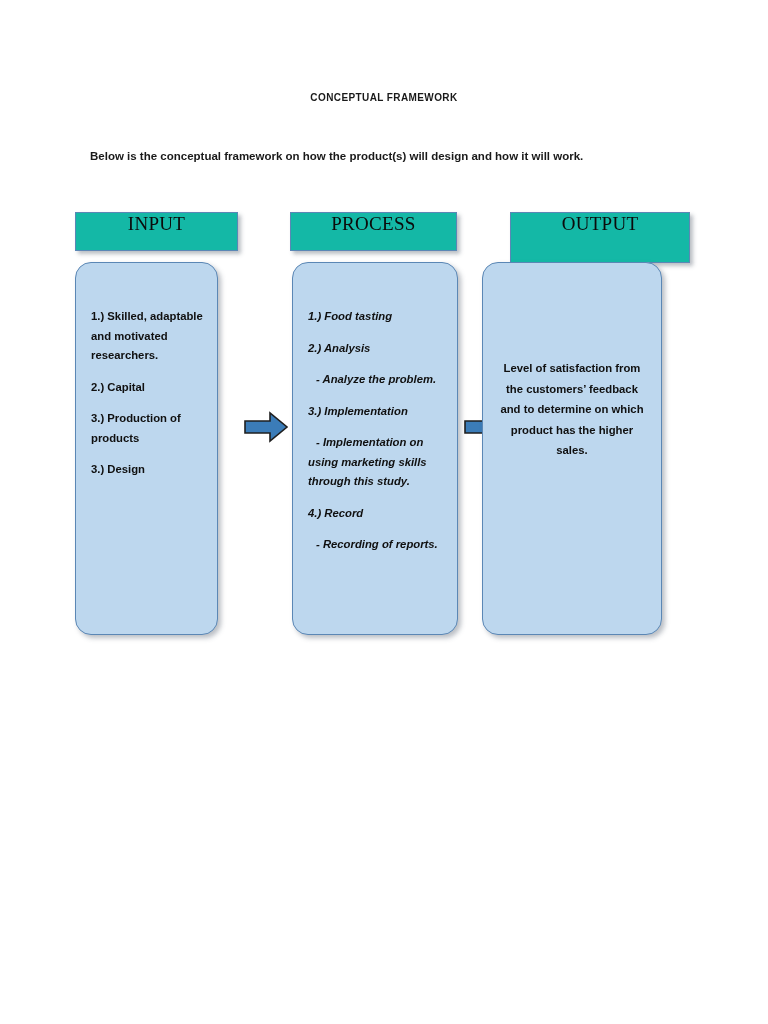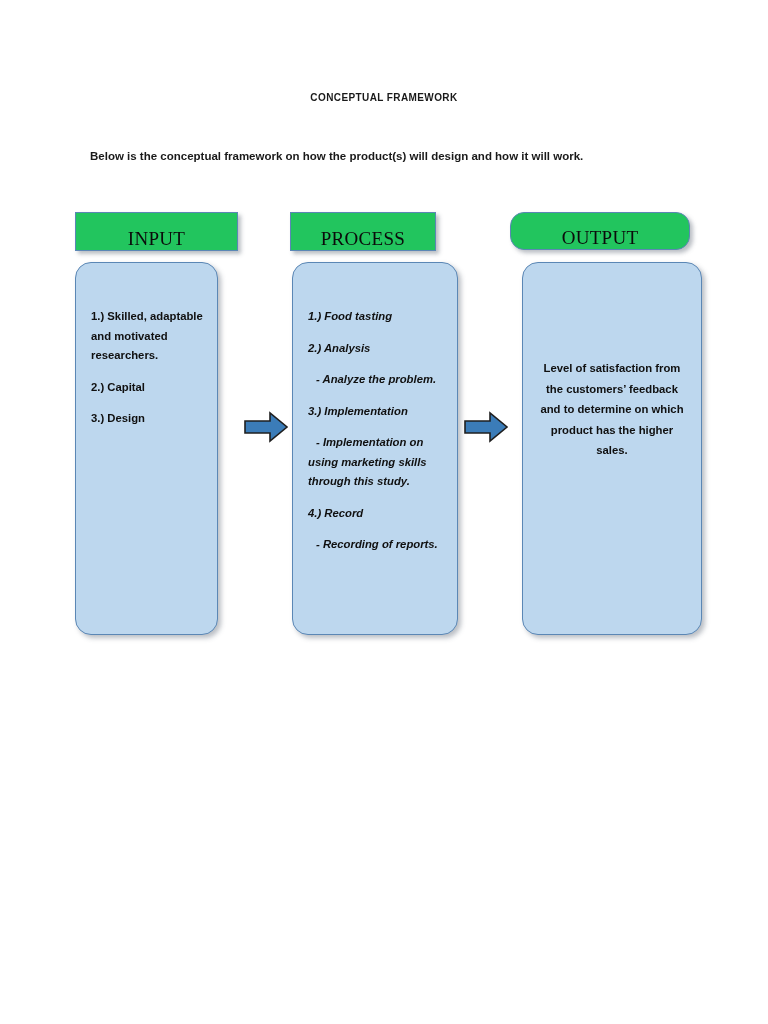--- a/index.html
+++ b/index.html
@@ -48,25 +48,25 @@
     left: 0;
     top: 0;
     width: 768px;
     height: 1024px;
   }
 
   
   .col-head {
     position: absolute;
     box-sizing: border-box;
-    background: #22c55e;
+    background: #14b8a6;
     border: 1.3px solid #5b87b5;
     box-shadow: 3px 3px 4px rgba(90, 100, 115, 0.42);
     display: flex;
-    align-items: flex-end;
+    align-items: flex-start;
     justify-content: center;
   }
   .col-head-label {
     font-family: "Liberation Serif", serif;
     font-size: 19px;
     font-weight: normal;
     color: #0b0b0b;
     letter-spacing: 0.3px;
   }
 
@@ -128,31 +128,32 @@
 <div class="diagram">
 
   <div class="col-head" style="left:75px; top:212px; width:163px; height:39px;">
     <span class="col-head-label">INPUT</span>
   </div>
 
   <div class="col-body" style="left:75px; top:262px; width:143px; height:373px;">
     <div class="body-text">
       <p>1.) Skilled, adaptable and motivated researchers.</p>
       <p>2.) Capital</p>
+      <p>3.) Production of products</p>
       <p>3.) Design</p>
     </div>
   </div>
 
   <div class="arrow" style="left:243px; top:411px;">
     <svg width="46" height="32" viewBox="0 0 46 32">
       <polygon points="2,10 27,10 27,2 44,16 27,30 27,22 2,22" fill="#3B7CB8" stroke="#1F1F1F" stroke-width="1.6" stroke-linejoin="miter"></polygon>
     </svg>
   </div>
 
-  <div class="col-head" style="left:290px; top:212px; width:146px; height:39px;">
+  <div class="col-head" style="left:290px; top:212px; width:167px; height:39px;">
     <span class="col-head-label">PROCESS</span>
   </div>
 
   <div class="col-body" style="left:292px; top:262px; width:166px; height:373px;font-style:italic;">
     <div class="body-text">
       <p>1.) Food tasting</p>
       <p>2.) Analysis</p>
       <p class="sub">- Analyze the problem.</p>
       <p>3.) Implementation</p>
       <p class="sub">- Implementation on using marketing skills through this study.</p>
@@ -160,23 +161,23 @@
       <p class="sub">- Recording of reports.</p>
     </div>
   </div>
 
   <div class="arrow" style="left:463px; top:411px;">
     <svg width="46" height="32" viewBox="0 0 46 32">
       <polygon points="2,10 27,10 27,2 44,16 27,30 27,22 2,22" fill="#3B7CB8" stroke="#1F1F1F" stroke-width="1.6" stroke-linejoin="miter"></polygon>
     </svg>
   </div>
 
-  <div class="col-head" style="left:510px; top:212px; width:180px; height:38px;border-radius:14px;">
+  <div class="col-head" style="left:510px; top:212px; width:180px; height:51px;">
     <span class="col-head-label">OUTPUT</span>
   </div>
 
-  <div class="col-body output" style="left:522px; top:262px; width:180px; height:373px;padding-left:32px;">
+  <div class="col-body output" style="left:482px; top:262px; width:180px; height:373px;padding-left:32px;">
     <div class="body-text">
       <p>Level of satisfaction from the customers’ feedback and to determine on which product has the higher sales.</p>
     </div>
   </div>
 
 </div>
 
 </body></html>

